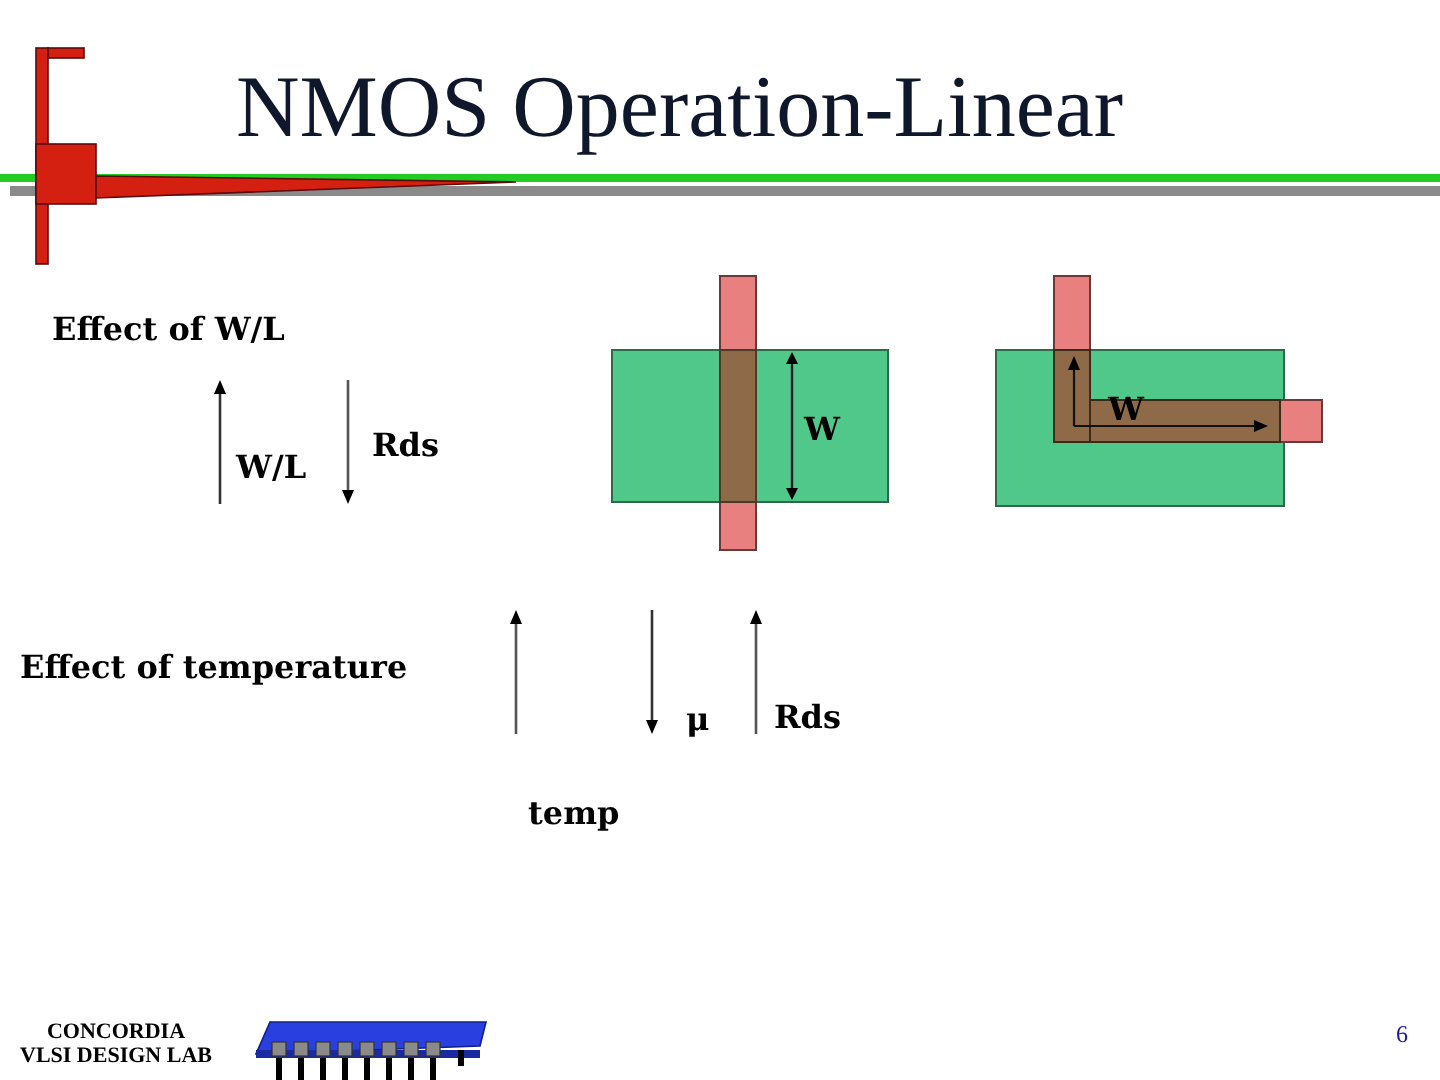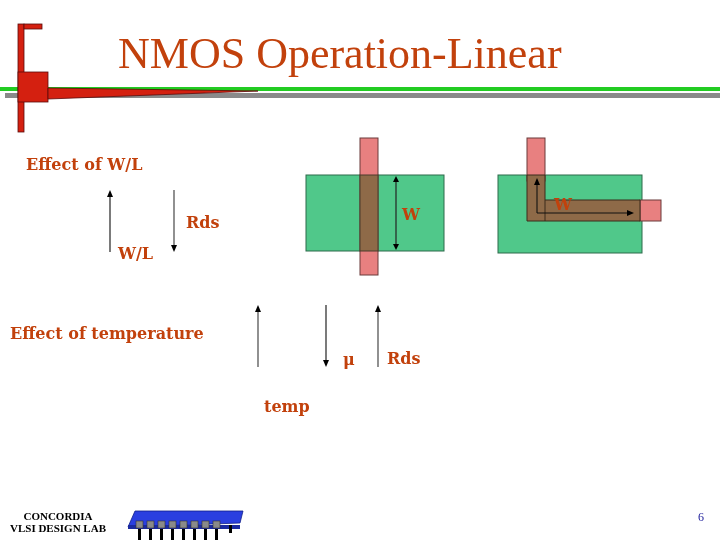--- a/index.html
+++ b/index.html
@@ -1,19 +1,19 @@
 <!DOCTYPE html>
 <html><head>
 <meta charset="utf-8">
 <style>
   html, body { margin:0; padding:0; }
   body { width:720px; height:540px; position:relative; background:#ffffff; overflow:hidden; font-family:"Liberation Serif", serif; }
   .abs { position:absolute; }
-  .title { left:118px; top:28px; font-size:44px; color:#c2410c; font-family:"Liberation Serif", serif; white-space:nowrap; }
-  .text-blue { color:#c2410c; font-weight:bold; font-family:"DejaVu Serif", serif; font-size:16px; white-space:nowrap; }
+  .title { left:118px; top:28px; font-size:44px; color:#0f172a; font-family:"Liberation Serif", serif; white-space:nowrap; }
+  .text-blue { color:#000000; font-weight:bold; font-family:"DejaVu Serif", serif; font-size:16px; white-space:nowrap; }
   .footer-text { font-family:"Liberation Serif", serif; font-weight:bold; font-size:11px; color:#000; line-height:12px; text-align:center; }
   .pagenum { font-family:"Liberation Serif", serif; font-size:12px; color:#1c1c9a; }
 </style>
 </head>
 <body>
 
 <svg class="abs" style="left:0;top:0" width="720" height="140">
   <rect x="0" y="87" width="720" height="4" fill="#22cc22"></rect>
   <rect x="5" y="93" width="715" height="5" fill="#8a8a8a"></rect>
   <rect x="18" y="24" width="6" height="108" fill="#d42010" stroke="#5a0a0a" stroke-width="0.8"></rect>
@@ -22,21 +22,21 @@
   <polygon points="48,88 258,91 48,99" fill="#d42010" stroke="#5a0a0a" stroke-width="0.8"></polygon>
 </svg>
 
 <div class="abs title">NMOS Operation-Linear</div>
 
 <div class="abs text-blue" style="left:26px;top:155px;">Effect of  W/L</div>
 <svg class="abs" style="left:105px;top:190px" width="10" height="62">
   <line x1="5" y1="4" x2="5" y2="62" stroke="#333" stroke-width="1.3"></line>
   <polygon points="2,7 8,7 5,0" fill="#000"></polygon>
 </svg>
-<div class="abs text-blue" style="left:118px;top:244px;">W/L</div>
+<div class="abs text-blue" style="left:118px;top:224px;">W/L</div>
 <svg class="abs" style="left:169px;top:190px" width="10" height="62">
   <line x1="5" y1="0" x2="5" y2="56" stroke="#555" stroke-width="1.3"></line>
   <polygon points="2,55 8,55 5,62" fill="#000"></polygon>
 </svg>
 <div class="abs text-blue" style="left:186px;top:213px;">Rds</div>
 
 <svg class="abs" style="left:300px;top:132px" width="160" height="150">
   <rect x="6" y="43" width="138" height="76" fill="#50c88a" stroke="#2d6a4a" stroke-width="1"></rect>
   <rect x="60" y="6" width="18" height="137" fill="#e88080" stroke="#6a3a3a" stroke-width="1"></rect>
   <rect x="60" y="43" width="18" height="76" fill="#8e6a48" stroke="#4a3a2a" stroke-width="1"></rect>

